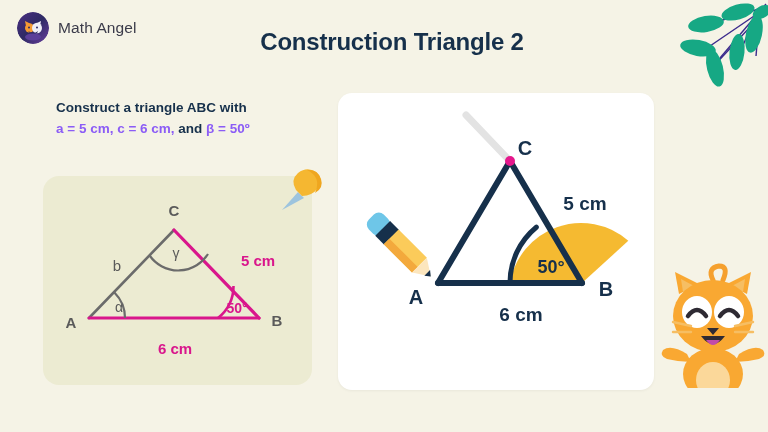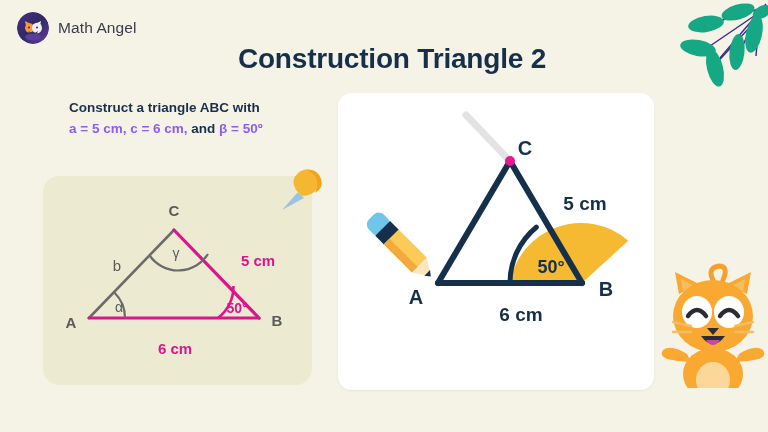--- a/index.html
+++ b/index.html
@@ -44,44 +44,43 @@
     letter-spacing: .1px;
     white-space: nowrap;
   }
 
   .page-title {
     position: absolute;
     left: 16px;
     right: 0;
     top: 28px;
     text-align: center;
-    font-size: 28px;
+    font-size: 24px;
     font-weight: bold;
     color: #16304B;
     letter-spacing: -.2px;
-    margin-top: 15px;
   }
 
   .leaves {
     position: absolute;
     right: 0;
     top: 0;
     width: 110px;
     height: 100px;
     pointer-events: none;
   }
 
   
   .instruction {
     position: absolute;
     left: 36px;
     top: 98px;
     display: flex;
     align-items: flex-start;
-    gap: 26px;
+    gap: 13px;
   }
   .instruction-bar {
     width: 7px;
     border-radius: 4px;
     background: #A8DBCF;
     flex: 0 0 auto;
   }
   .instruction-text {
     font-size: 13.5px;
     font-weight: bold;

